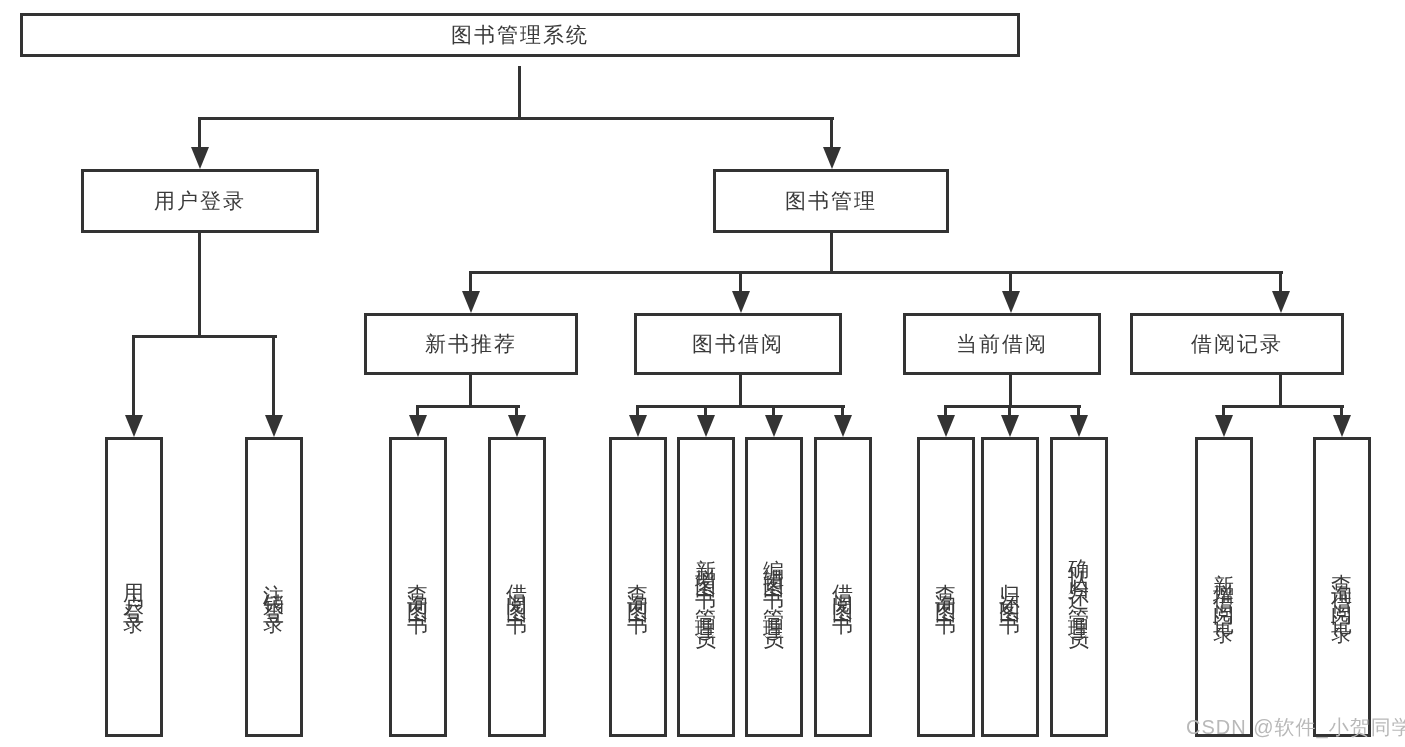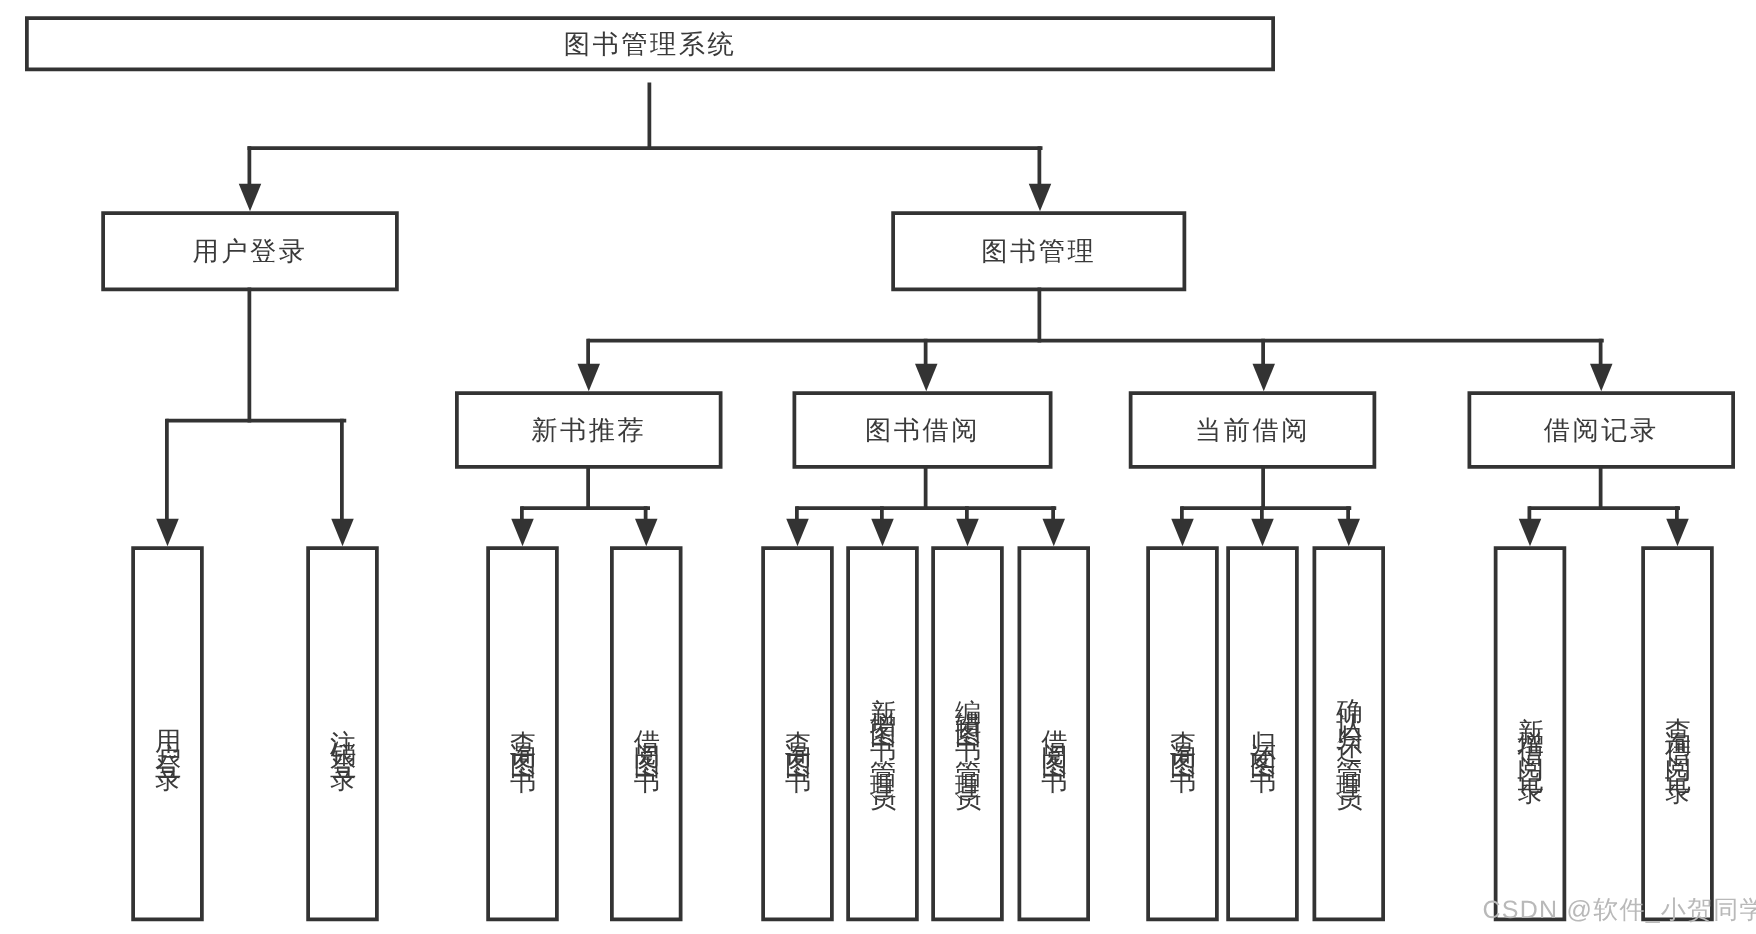--- a/index.html
+++ b/index.html
@@ -97,21 +97,21 @@
 
   <div class="node h" style="left:364px;top:313px;width:214px;height:62px;">
     <span class="lbl">新书推荐</span>
   </div>
   <div class="node h" style="left:634px;top:313px;width:208px;height:62px;">
     <span class="lbl">图书借阅</span>
   </div>
   <div class="node h" style="left:903px;top:313px;width:198px;height:62px;">
     <span class="lbl">当前借阅</span>
   </div>
-  <div class="node h" style="left:1174px;top:313px;width:214px;height:62px;">
+  <div class="node h" style="left:1130px;top:313px;width:214px;height:62px;">
     <span class="lbl">借阅记录</span>
   </div>
 
   <div class="vline" style="left:469px;top:372px;height:36px;"></div>
   <div class="hline" style="left:417px;top:405px;width:103px;"></div>
   <div class="vline" style="left:416px;top:405px;height:16px;"></div>
   <div class="arrow" style="left:409px;top:415px;"></div>
   <div class="vline" style="left:515px;top:405px;height:16px;"></div>
   <div class="arrow" style="left:508px;top:415px;"></div>
 

